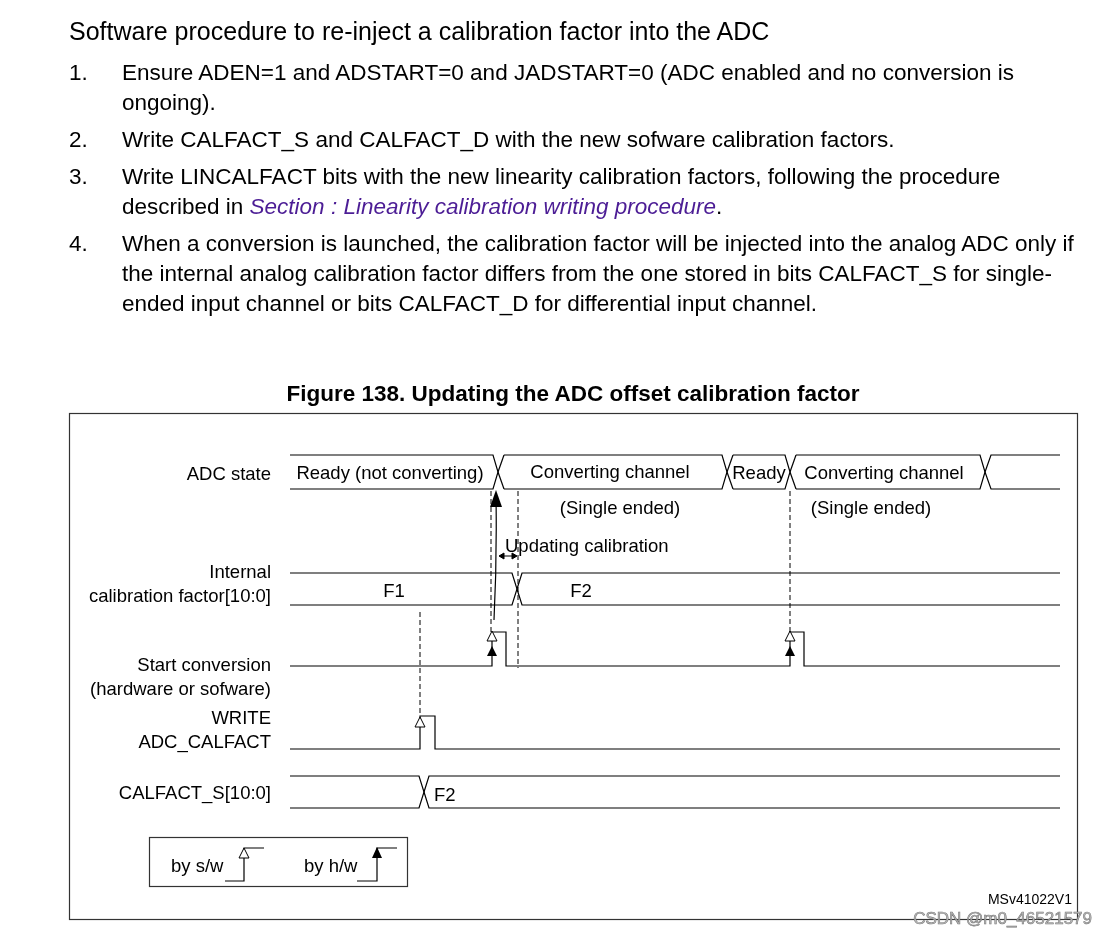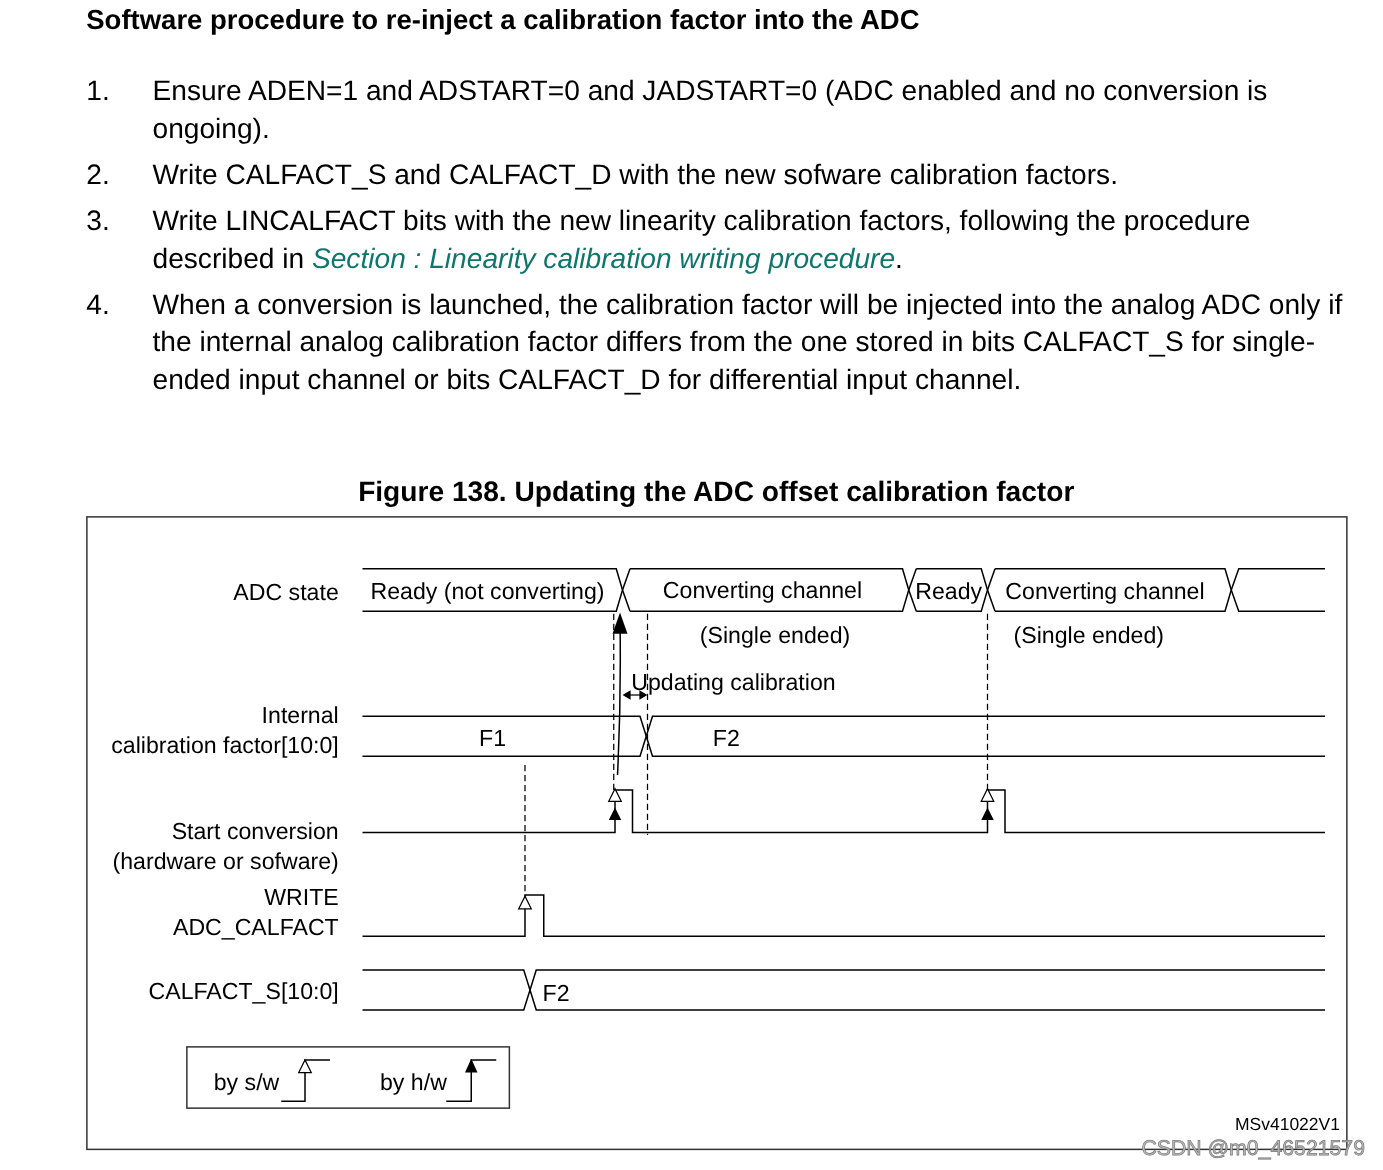--- a/index.html
+++ b/index.html
@@ -1,22 +1,22 @@
 <!DOCTYPE html>
 <html><head>
   <meta charset="utf-8">
   <style>
     html, body { margin: 0; padding: 0; background: #ffffff; }
     body { width: 1106px; height: 936px; position: relative; overflow: hidden;
            font-family: "Liberation Sans", sans-serif; color: #000; }
-    .heading { position: absolute; left: 69px; top: 3px; font-size: 22px; font-weight: bold; letter-spacing: 0; }
+    .heading { position: absolute; left: 69px; top: 17px; font-size: 25px; font-weight: normal; letter-spacing: 0; }
     .steps { position: absolute; left: 69px; top: 58px; width: 1020px; margin: 0; padding: 0; list-style: none; }
     .step { position: relative; padding-left: 53px; font-size: 22.5px; line-height: 30px; margin-bottom: 7px; }
     .step-num { position: absolute; left: 0; top: 0; }
-    .link { color: #0f766e; font-style: italic; margin-top: 45px; }
+    .link { color: #4c1d95; font-style: italic; margin-top: 45px; }
     .fig-title { position: absolute; left: 0; width: 1146px; top: 381px; text-align: center; font-size: 22.5px; font-weight: bold; }
     .figure { position: absolute; left: 0; top: 0; }
     .svgtext { font-family: "Liberation Sans", sans-serif; font-size: 18.5px; fill: #000; }
     .watermark { font-family: "Liberation Sans", sans-serif; font-size: 17px; fill: #bdbdbd; stroke: #7a7a7a; stroke-width: 0.6; }
   </style>
 </head>
 <body>
 
 <div class="heading">Software procedure to re-inject a calibration factor into the ADC</div>
 

